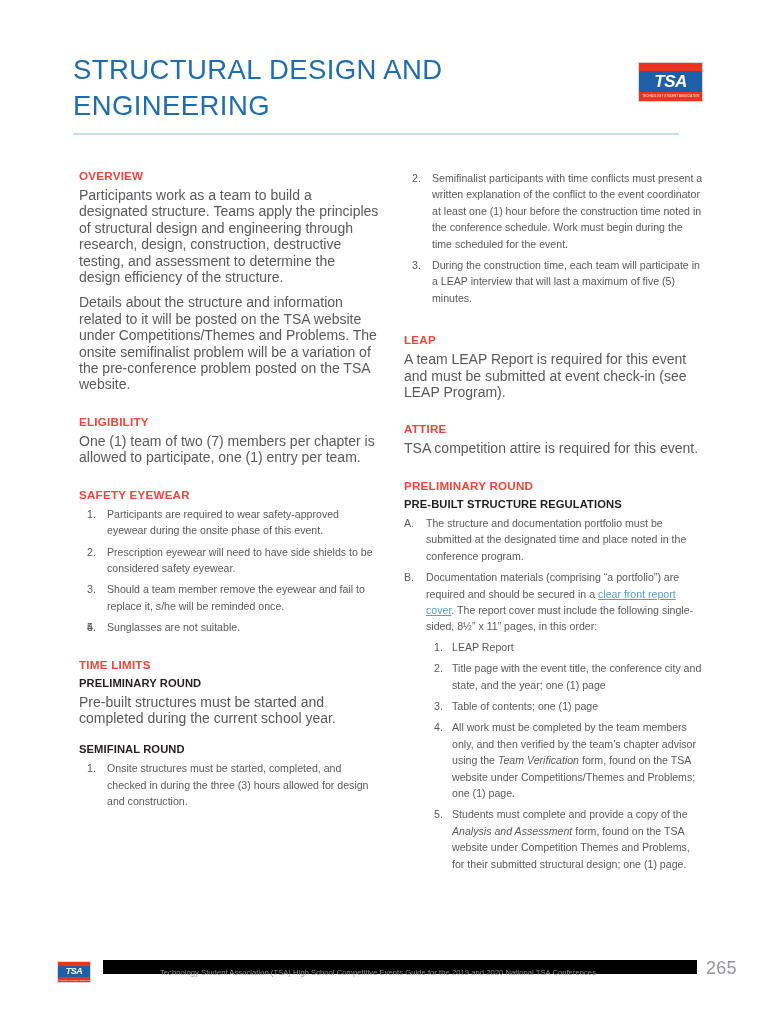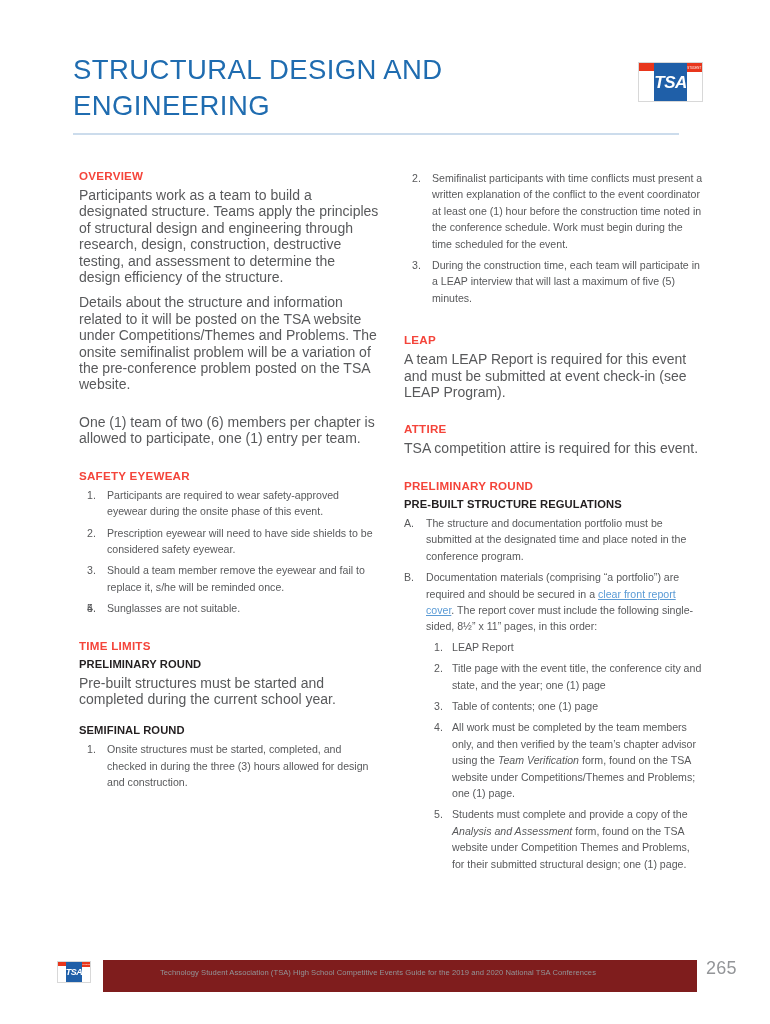--- a/index.html
+++ b/index.html
@@ -47,20 +47,21 @@
     background: #ccdcec;
   }
 
   
   .tsa-logo {
     position: absolute;
     box-sizing: border-box;
     background: #ffffff;
     border: 1px solid #d8d8d8;
     display: flex;
+    flex-direction: column;
     overflow: hidden;
   }
   .tsa-logo.header-logo {
     left: 638px;
     top: 62px;
     width: 65px;
     height: 40px;
   }
   .tsa-logo.footer-logo {
     left: 57px;
@@ -178,22 +179,22 @@
 
   .lnk { color: #5b9bd5; }
   .ital { font-style: italic; }
 
   
   .footer-bar {
     position: absolute;
     left: 103px;
     top: 960px;
     width: 594px;
-    height: 32px;
-    background: #7f1d1d;
+    height: 14px;
+    background: #000000;
   }
   .footer-text {
     position: absolute;
     left: 0;
     top: 0;
     width: 594px;
     height: 25px;
     display: flex;
     align-items: center;
     justify-content: center;
@@ -235,21 +236,22 @@
 
   <div class="col col-left">
 
     <h2 class="sec">OVERVIEW</h2>
     <p class="body">Participants work as a team to build a designated structure. Teams apply the principles of structural design and engineering through research, design, construction, destructive testing, and assessment to determine the design efficiency of the structure.</p>
     <div class="gap-sm"></div>
     <p class="body">Details about the structure and information related to it will be posted on the TSA website under Competitions/Themes and Problems. The onsite semifinalist problem will be a variation of the pre-conference problem posted on the TSA website.</p>
 
     <div class="gap-lg"></div>
 
-    <p class="body">One (1) team of two (6) members per chapter is allowed to participate, one (1) entry per team.</p>
+    <h2 class="sec">ELIGIBILITY</h2>
+    <p class="body">One (1) team of two (7) members per chapter is allowed to participate, one (1) entry per team.</p>
 
     <div class="gap-lg"></div>
 
     <h2 class="sec">SAFETY EYEWEAR</h2>
     <ol class="list">
       <li><span class="marker">1.</span><span>Participants are required to wear safety-approved eyewear during the onsite phase of this event.</span></li>
       <li><span class="marker">2.</span><span>Prescription eyewear will need to have side shields to be considered safety eyewear.</span></li>
       <li><span class="marker">3.</span><span>Should a team member remove the eyewear and fail to replace it, s/he will be reminded once.</span></li>
       <li><span class="marker">4.</span></li>
       <li><span class="marker">5.</span><span>Sunglasses are not suitable.</span></li>

